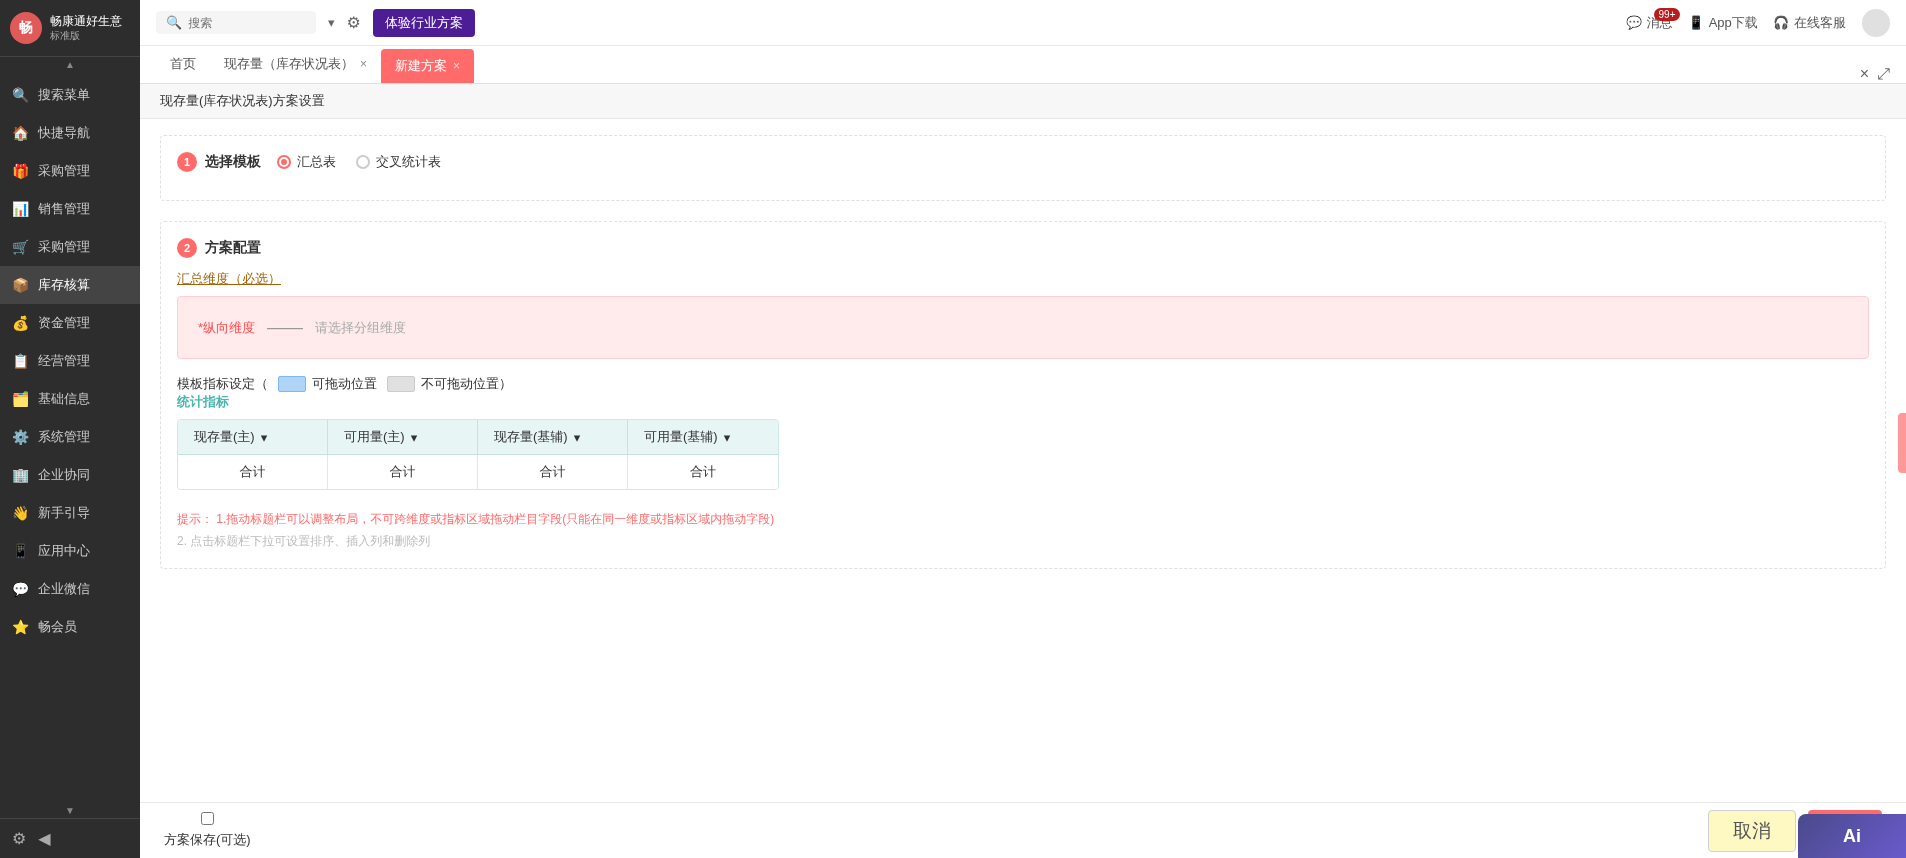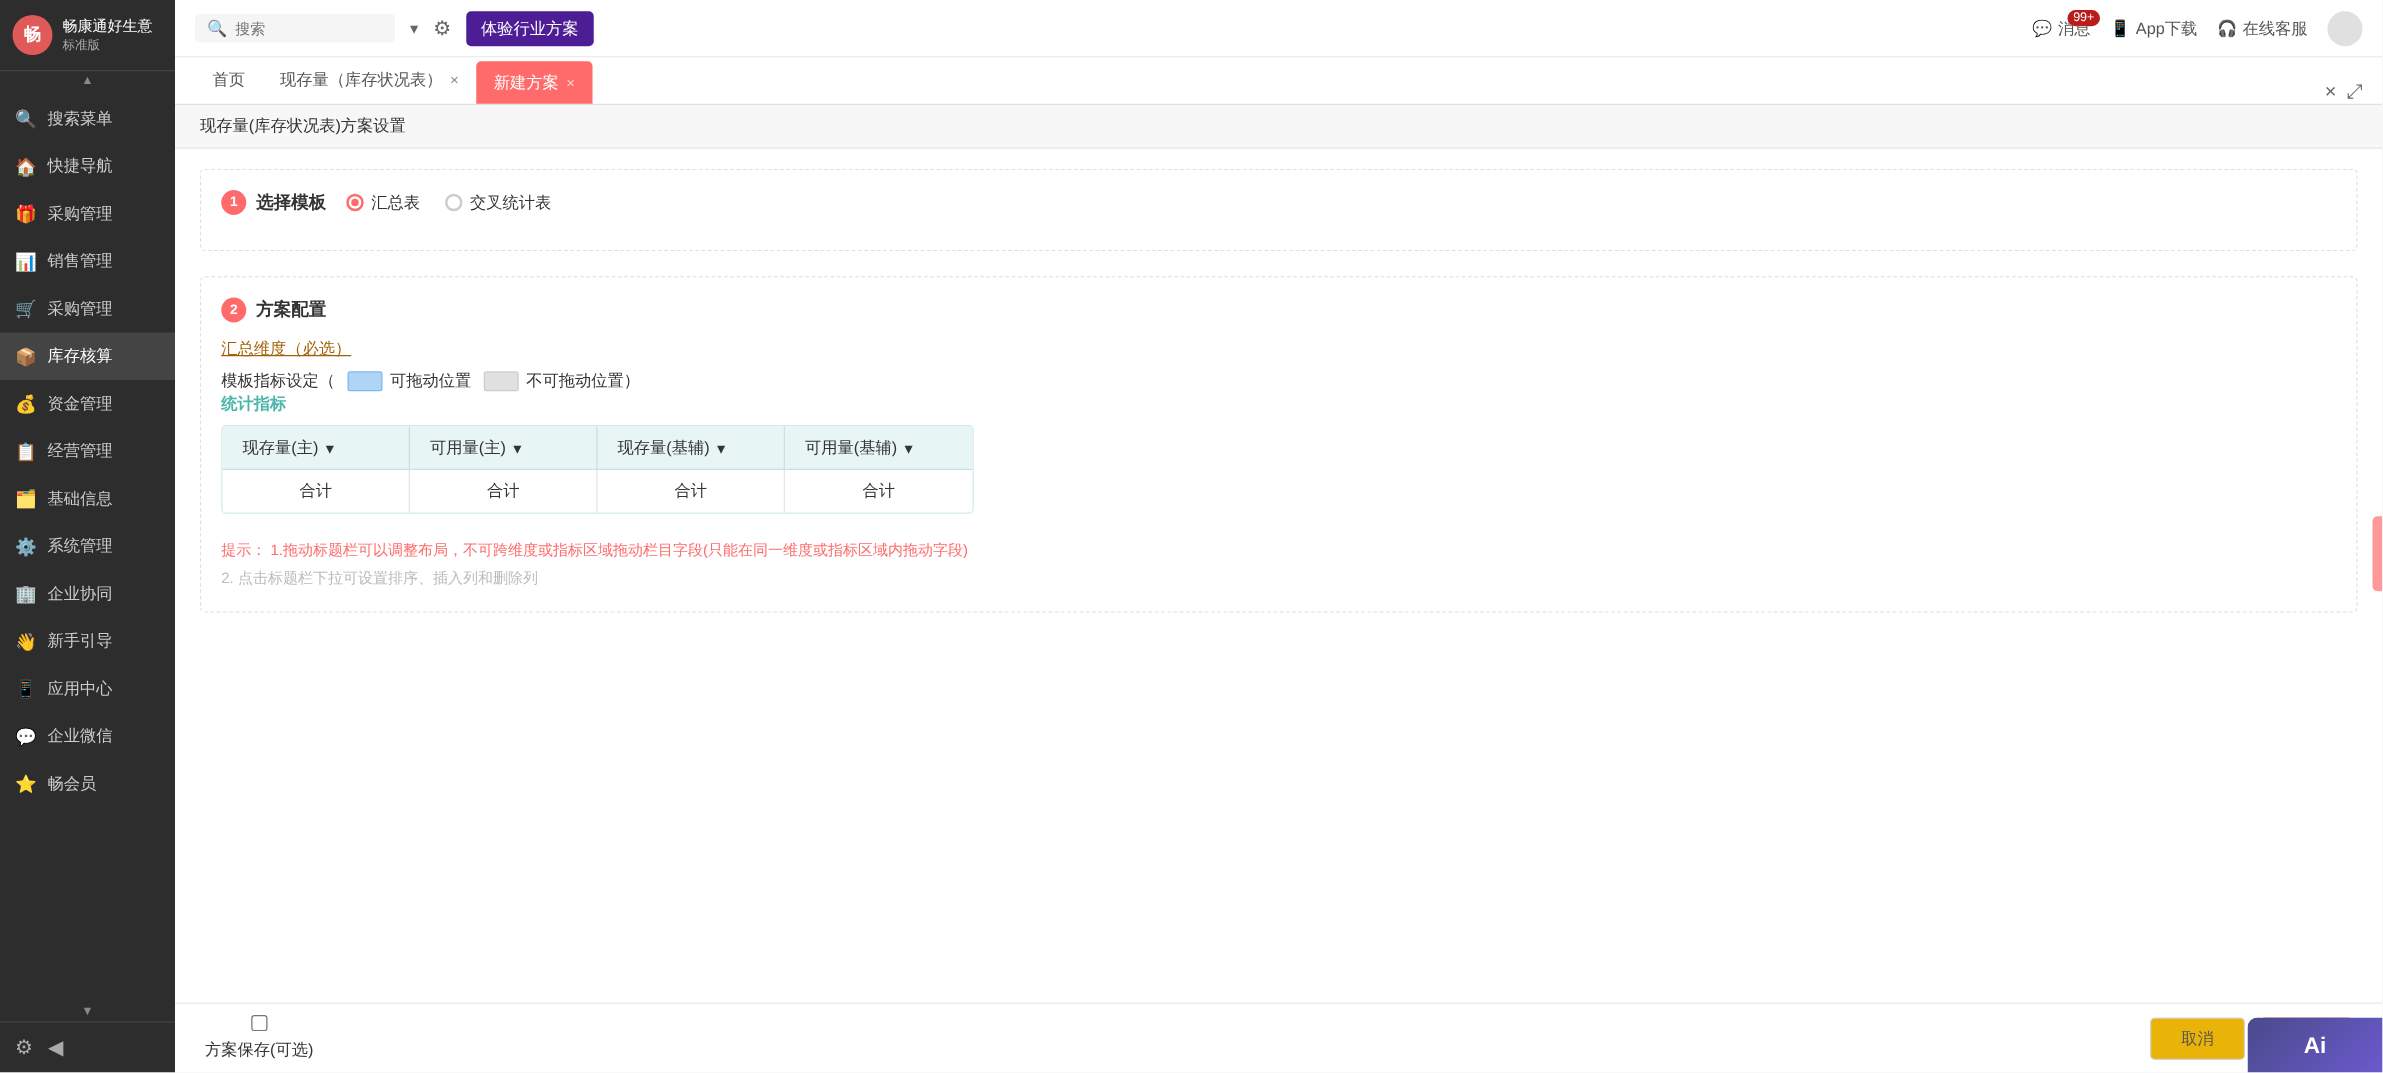--- a/index.html
+++ b/index.html
@@ -484,25 +484,25 @@
       color: #333;
       cursor: pointer;
       flex-direction: column;
     }
     .save-checkbox input { cursor: pointer; }
     .bottom-actions {
       display: flex;
       gap: 12px;
     }
     .btn-cancel {
-      background: #eab308;
+      background: #fef9c3;
       border: 1px solid #d0d0d0;
       border-radius: 4px;
       padding: 7px 24px;
-      font-size: 13px;
+      font-size: 19px;
       color: #555;
       cursor: pointer;
     }
     .btn-query {
       background: #ff6b6b;
       border: none;
       border-radius: 4px;
       padding: 7px 24px;
       font-size: 13px;
       color: white;
@@ -694,20 +694,25 @@
         </div>
 
         <div class="step-section">
           <div class="step-header">
             <div class="step-num">2</div>
             <span class="step-title">方案配置</span>
           </div>
 
           <div class="schema-label">汇总维度（必选）</div>
 
+          <div class="dimension-area">
+            <span class="dim-label required-mark">*纵向维度</span>
+            <span class="dim-separator">——</span>
+            <span class="dim-placeholder">请选择分组维度</span>
+          </div>
 
           <div class="template-indicator">
             <span>模板指标设定（</span>
             <div class="indicator-item">
               <div class="indicator-box indicator-movable"></div>
               <span>可拖动位置</span>
             </div>
             <div class="indicator-item">
               <div class="indicator-box indicator-fixed"></div>
               <span>不可拖动位置）</span>

